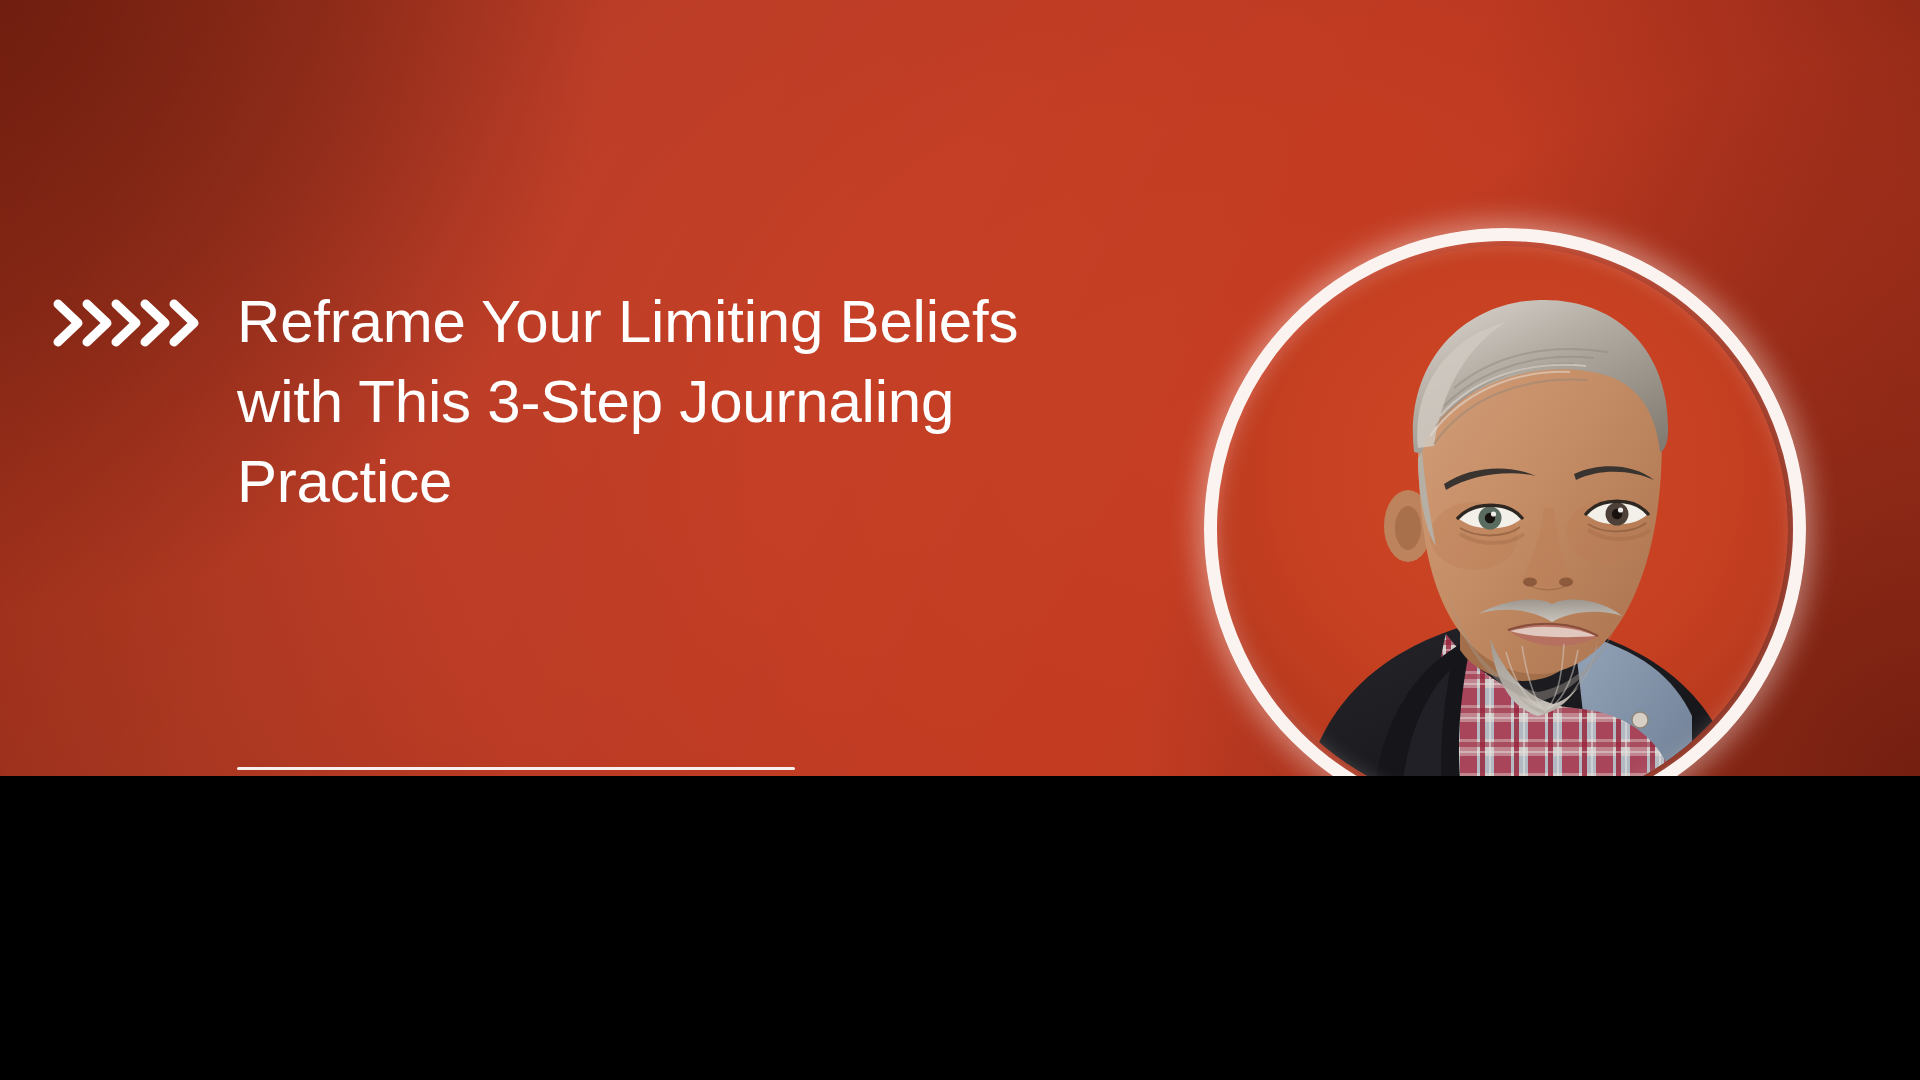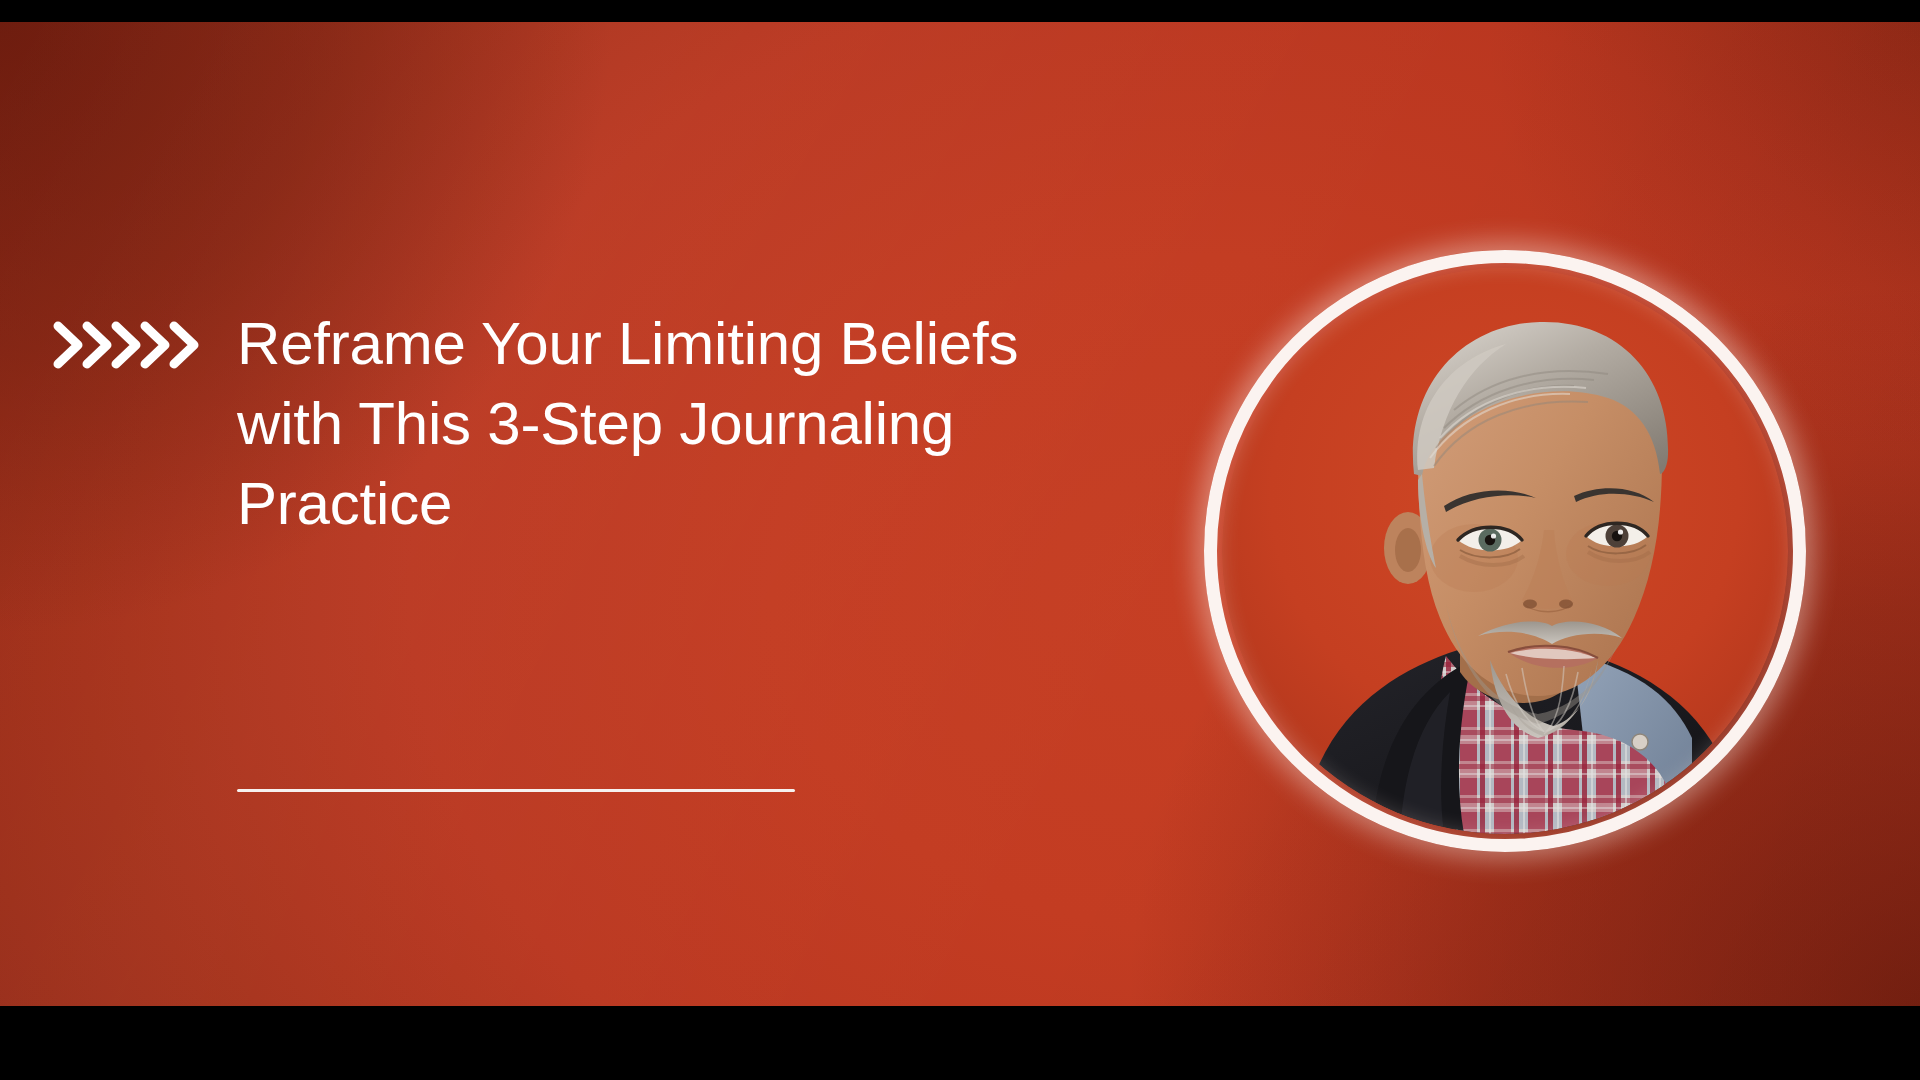--- a/index.html
+++ b/index.html
@@ -12,24 +12,23 @@
     width: 1920px;
     height: 1080px;
     overflow: hidden;
     font-family: "Liberation Sans", "DejaVu Sans", sans-serif;
   }
 
   
   .slide {
     position: relative;
     width: 1920px;
-    height: 984px;
+    height: 776px;
     overflow: hidden;
     background: #c0391f;
-    margin-top: 22px;
   }
 
   
   .bg-base {
     position: absolute;
     inset: 0;
     background:
       radial-gradient(ellipse 1500px 1200px at 62% 58%,
         #c63f24 0%, #c33c22 28%, #ba3720 52%, #a43019 74%, #8c2716 100%);
   }

